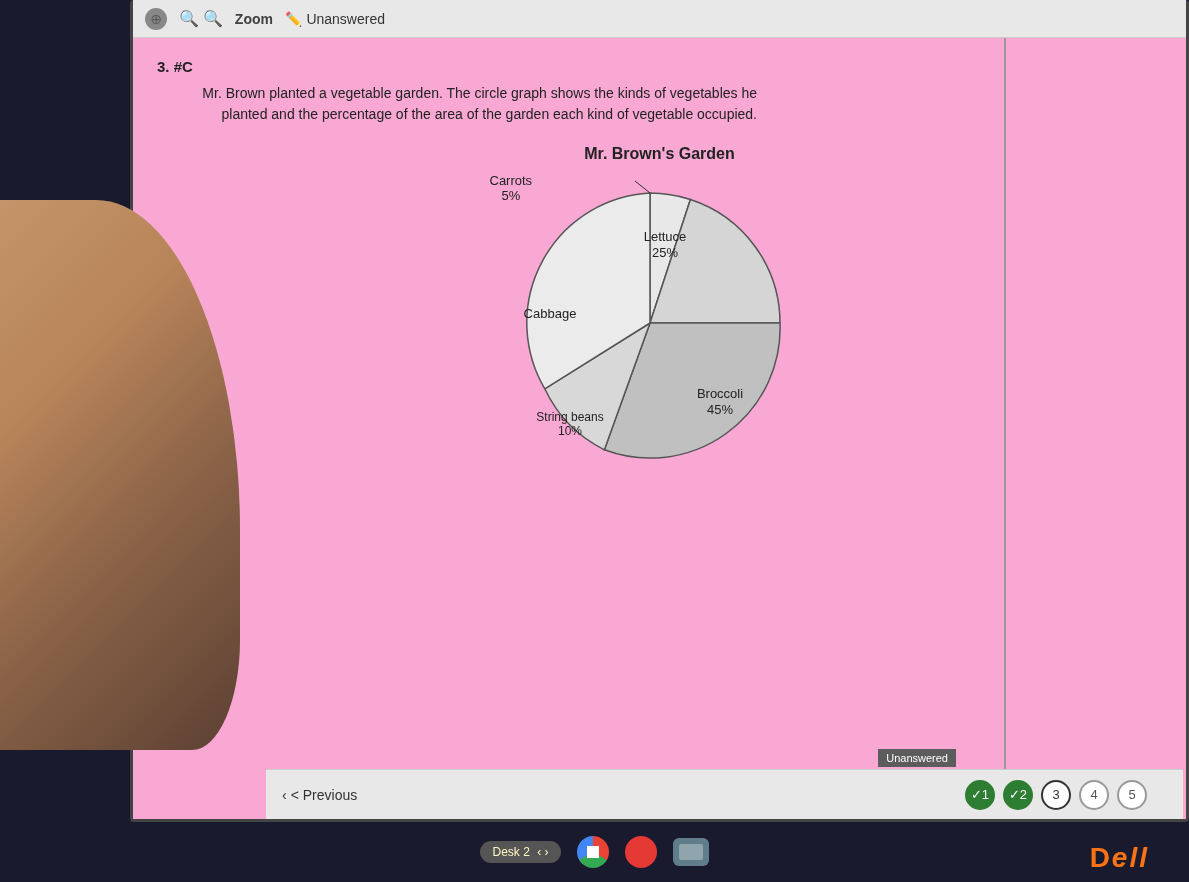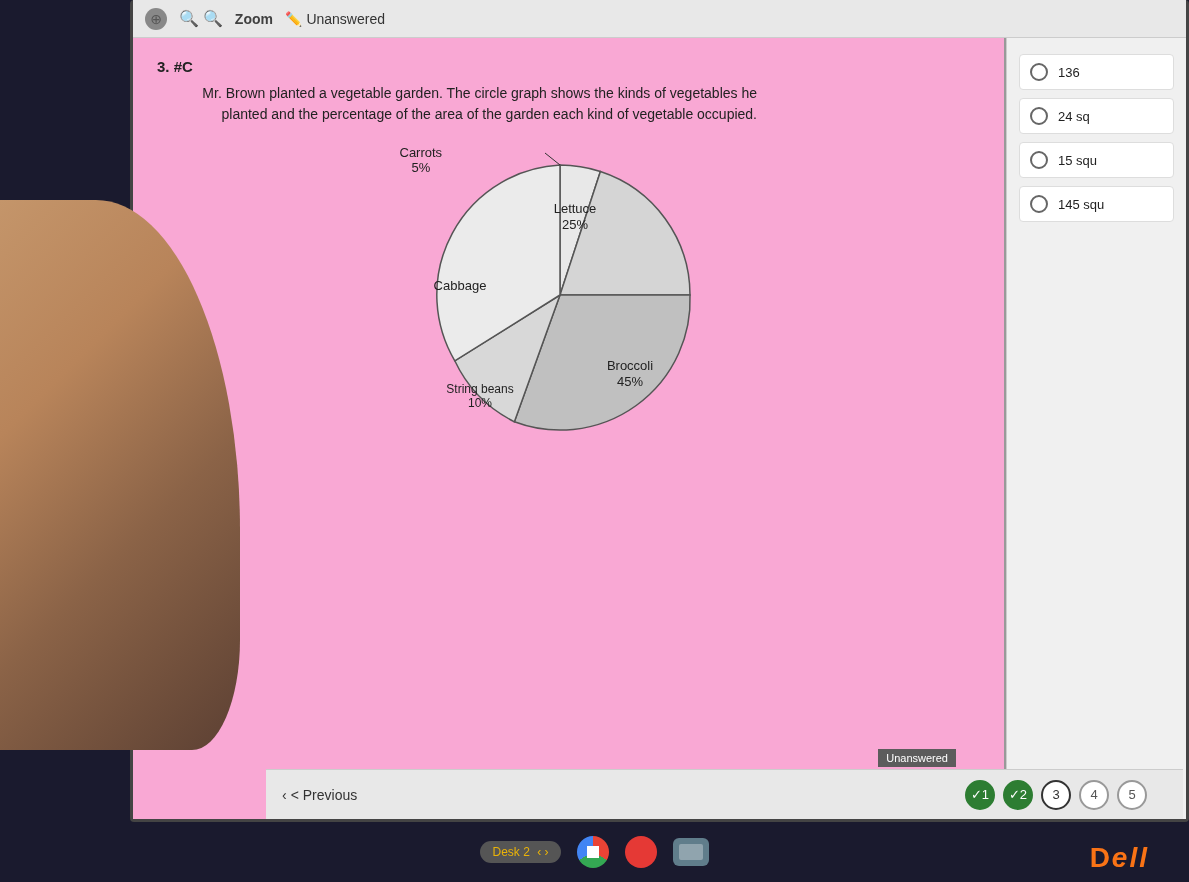--- a/index.html
+++ b/index.html
@@ -285,21 +285,21 @@
       width: 32px;
       height: 32px;
       border-radius: 50%;
       display: flex;
       align-items: center;
       justify-content: center;
     }
 
     .desk-btn {
       background: #555;
-      color: #eab308;
+      color: #fef9c3;
       padding: 4px 12px;
       border-radius: 12px;
       font-size: 12px;
     }
 
     
     .dell-brand {
       position: absolute;
       bottom: 8px;
       right: 40px;
@@ -339,20 +339,21 @@
       <span>Unanswered</span>
     </div>
   </div>
 
   <div class="main-content">
 
     <div class="question-area">
       <div class="question-number">3. #C</div>
       <div class="question-text">Mr. Brown planted a vegetable garden. The circle graph shows the kinds of vegetables he planted and the percentage of the area of the garden each kind of vegetable occupied.</div>
 
+      <div class="chart-title">Mr. Brown's Garden</div>
 
       <div class="chart-container">
         <div class="pie-chart-wrapper">
           
           <svg width="320" height="300" viewBox="0 0 320 300">
 
             <path d="M 160,150 L 160,20 A 130,130 0 0,1 200.4,26.5 Z" fill="#e8e8e8" stroke="#555" stroke-width="1.5"></path>
 
             <path d="M 160,150 L 200.4,26.5 A 130,130 0 0,1 290,150 Z" fill="#d5d5d5" stroke="#555" stroke-width="1.5"></path>
 
@@ -380,42 +381,20 @@
           <div style="position:absolute; top:0px; left:0; font-size:13px; color:#222; text-align:center;">
             <div>Carrots</div>
             <div>5%</div>
           </div>
         </div>
       </div>
     </div>
 
     <div class="divider-line"></div>
 
-    <div class="answer-panel">
-      <div class="answer-option">
-        <div class="answer-option-radio"></div>
-        <div class="answer-option-text">136</div>
-      </div>
-      <div class="answer-option">
-        <div class="answer-option-radio"></div>
-        <div class="answer-option-text">24 sq</div>
-      </div>
-      <div class="answer-option">
-        <div class="answer-option-radio"></div>
-        <div class="answer-option-text">15 squ</div>
-      </div>
-      <div class="answer-option">
-        <div class="answer-option-radio"></div>
-        <div class="answer-option-text">145 squ</div>
-      </div>
-
-      <div style="flex:1;"></div>
-
-      <button class="clear-all-btn">Clear All</button>
-    </div>
   </div>
 
   <div class="bottom-nav">
     <div class="prev-btn">
       <span>‹</span>
       <span>&lt; Previous</span>
     </div>
 
     <div class="nav-numbers">
       <div class="nav-num answered">

